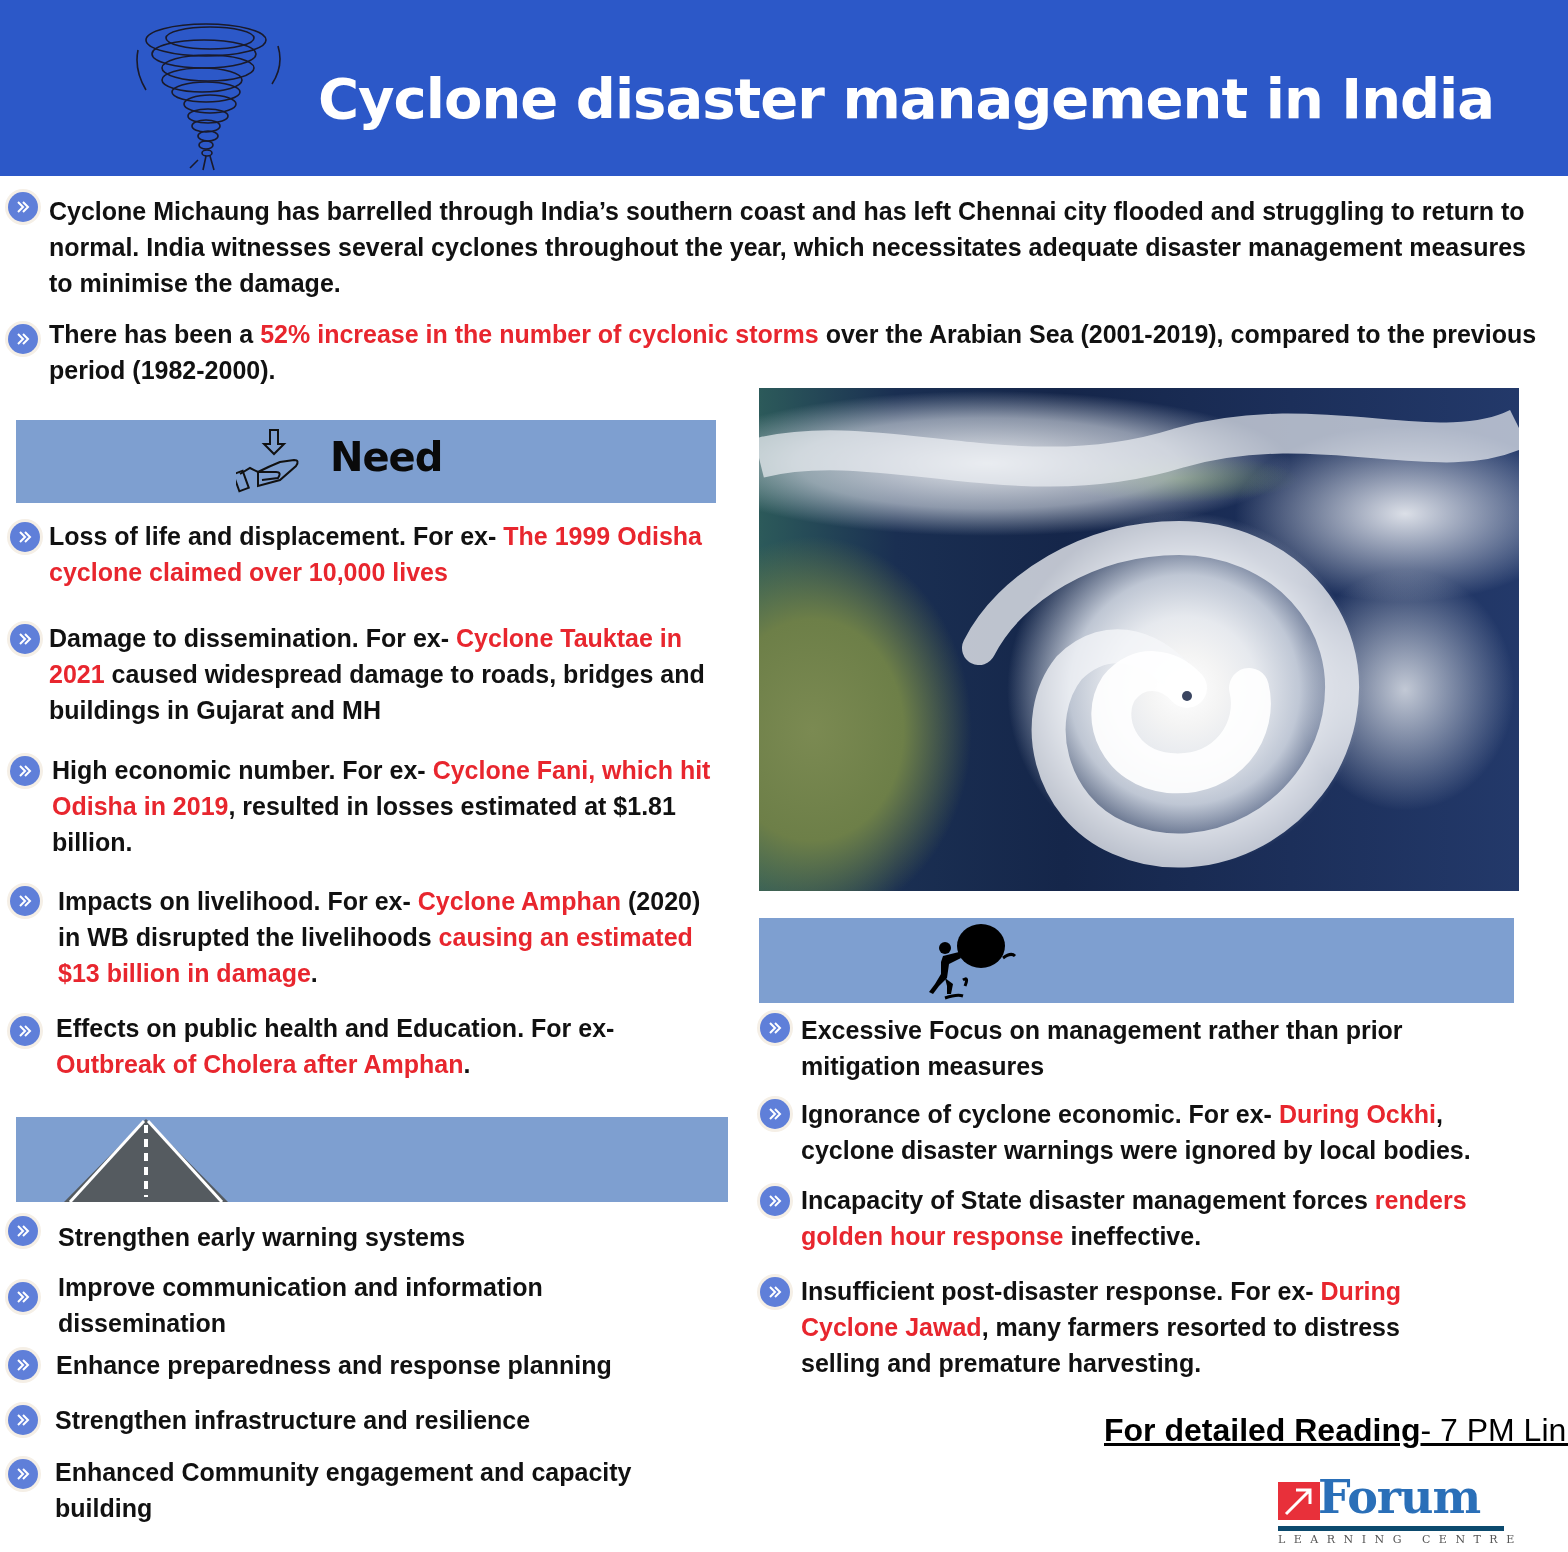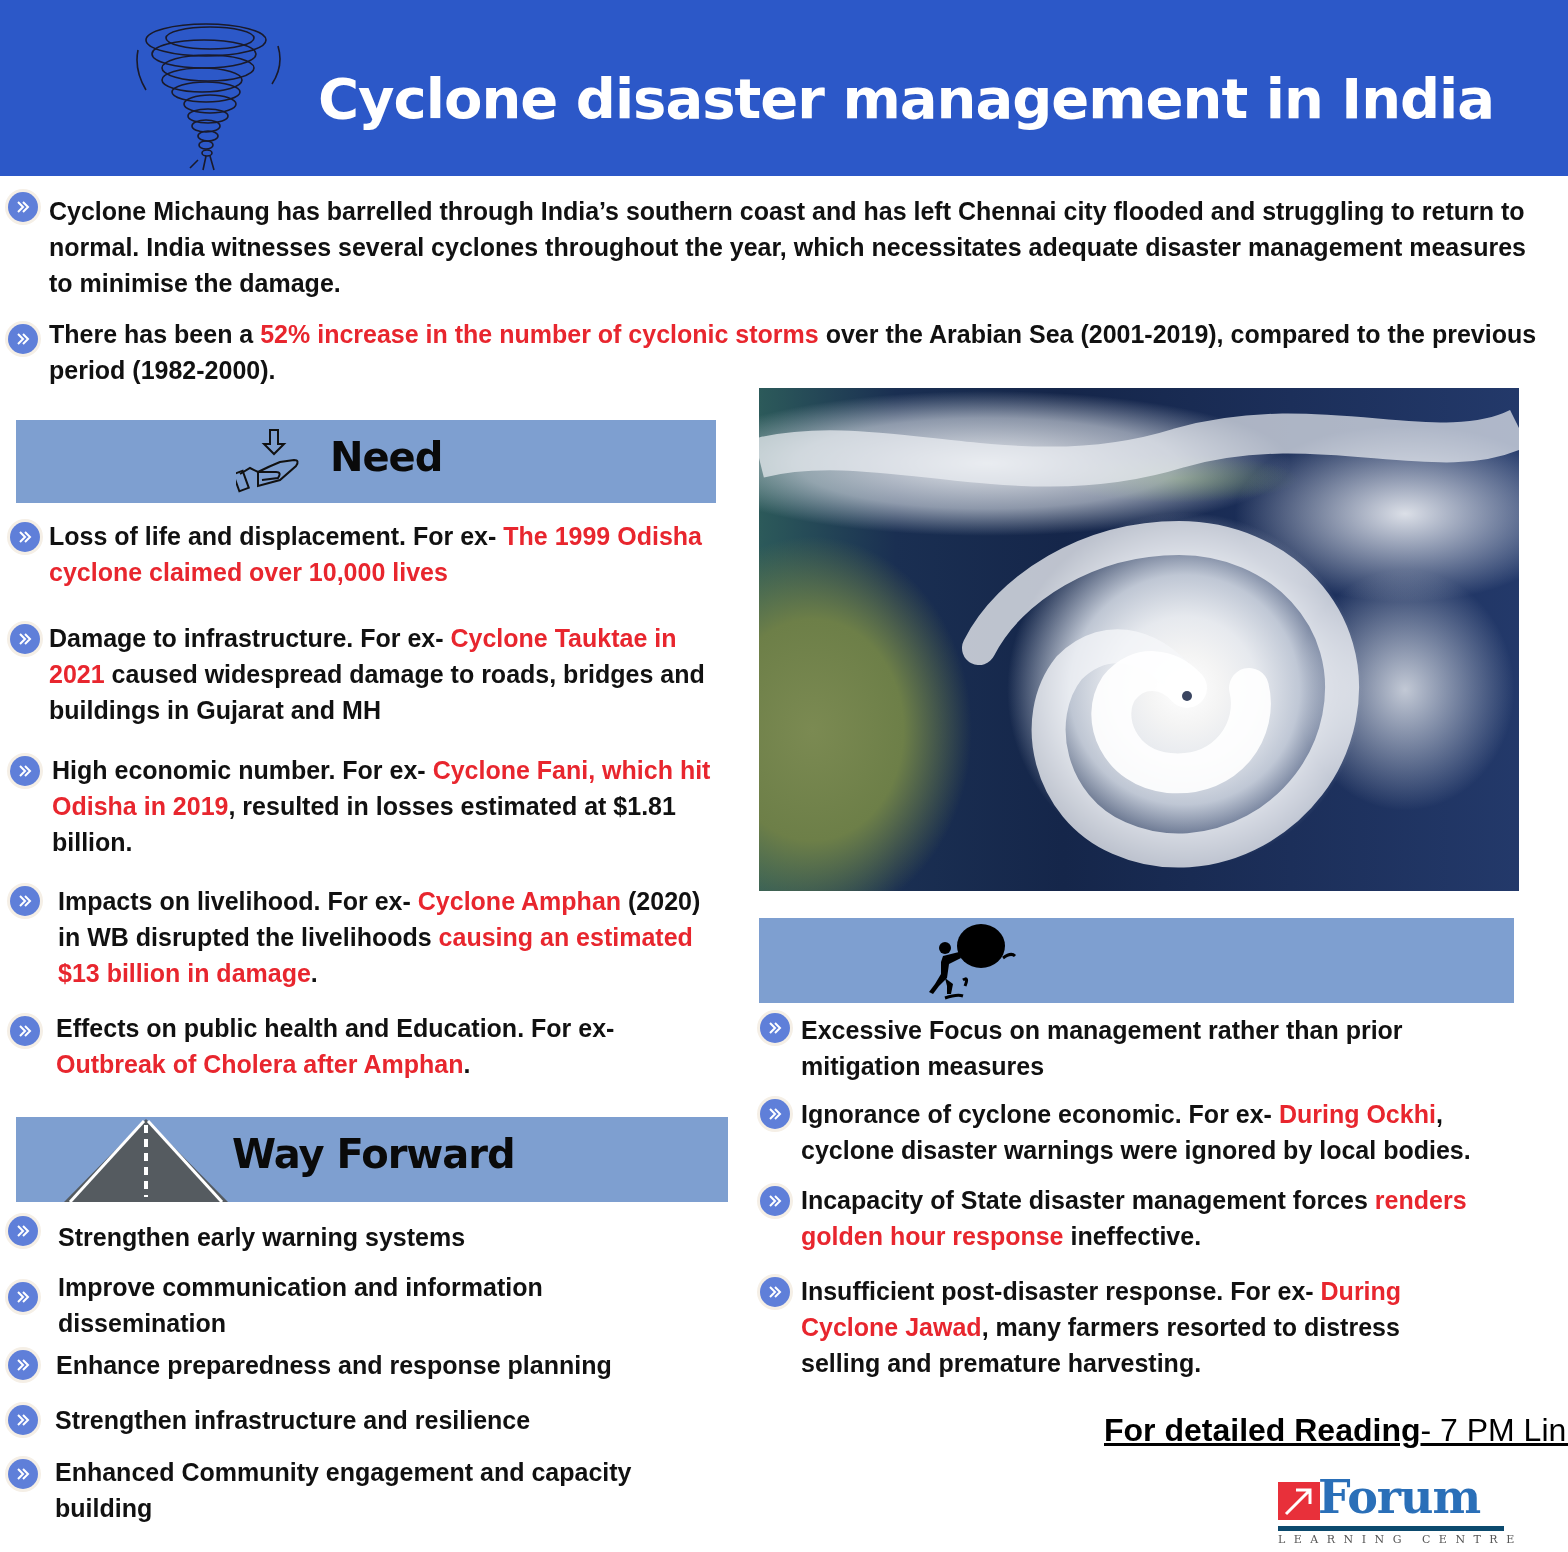--- a/index.html
+++ b/index.html
@@ -134,21 +134,21 @@
 <div class="para" style="left:49px;top:518px;width:660px;">
   <span>Loss of life and displacement. For ex- </span><span class="red">The 1999 Odisha cyclone claimed over 10,000 lives</span>
 </div>
 
 <div class="bullet" style="left:10px;top:624px;">
   <svg viewBox="0 0 16 16" fill="none" stroke="#fff" stroke-width="2">
       <path d="M3 3 L8 8 L3 13 M8 3 L13 8 L8 13"></path>
     </svg>
 </div>
 <div class="para" style="left:49px;top:620px;width:660px;">
-  <span>Damage to infrastructure. For ex- </span><span class="red">Cyclone Tauktae in 2021</span><span> caused widespread damage to roads, bridges and buildings in Gujarat and MH</span>
+  <span>Damage to dissemination. For ex- </span><span class="red">Cyclone Tauktae in 2021</span><span> caused widespread damage to roads, bridges and buildings in Gujarat and MH</span>
 </div>
 
 <div class="bullet" style="left:10px;top:756px;">
   <svg viewBox="0 0 16 16" fill="none" stroke="#fff" stroke-width="2">
       <path d="M3 3 L8 8 L3 13 M8 3 L13 8 L8 13"></path>
     </svg>
 </div>
 <div class="para" style="left:52px;top:752px;width:660px;">
   <span>High economic number. For ex- </span><span class="red">Cyclone Fani, which hit Odisha in 2019</span><span>, resulted in losses estimated at $1.81 billion.</span>
 </div>
@@ -171,21 +171,20 @@
   <span>Effects on public health and Education. For ex- </span><span class="red">Outbreak of Cholera after Amphan</span><span>.</span>
 </div>
 
 <div class="section-bar" style="left:16px;top:1105px;width:712px;height:85px;">
   <svg style="position:absolute;left:48px;top:0;width:164px;height:85px;" viewBox="0 0 164 85">
     <polygon points="82,2 0,85 164,85" fill="#555b60"></polygon>
     <line x1="80" y1="4" x2="6" y2="85" stroke="#fff" stroke-width="3"></line>
     <line x1="84" y1="4" x2="158" y2="85" stroke="#fff" stroke-width="3"></line>
     <line x1="82" y1="8" x2="82" y2="80" stroke="#fff" stroke-width="4" stroke-dasharray="8 6"></line>
   </svg>
-  <div class="label" style="left:216px;top:14px;font-size:40px;">Way Forward</div>
 </div>
 
 <div class="bullet" style="left:8px;top:1216px;">
   <svg viewBox="0 0 16 16" fill="none" stroke="#fff" stroke-width="2">
       <path d="M3 3 L8 8 L3 13 M8 3 L13 8 L8 13"></path>
     </svg>
 </div>
 <div class="para" style="left:58px;top:1219px;width:660px;">Strengthen early warning systems</div>
 
 <div class="bullet" style="left:8px;top:1282px;">

